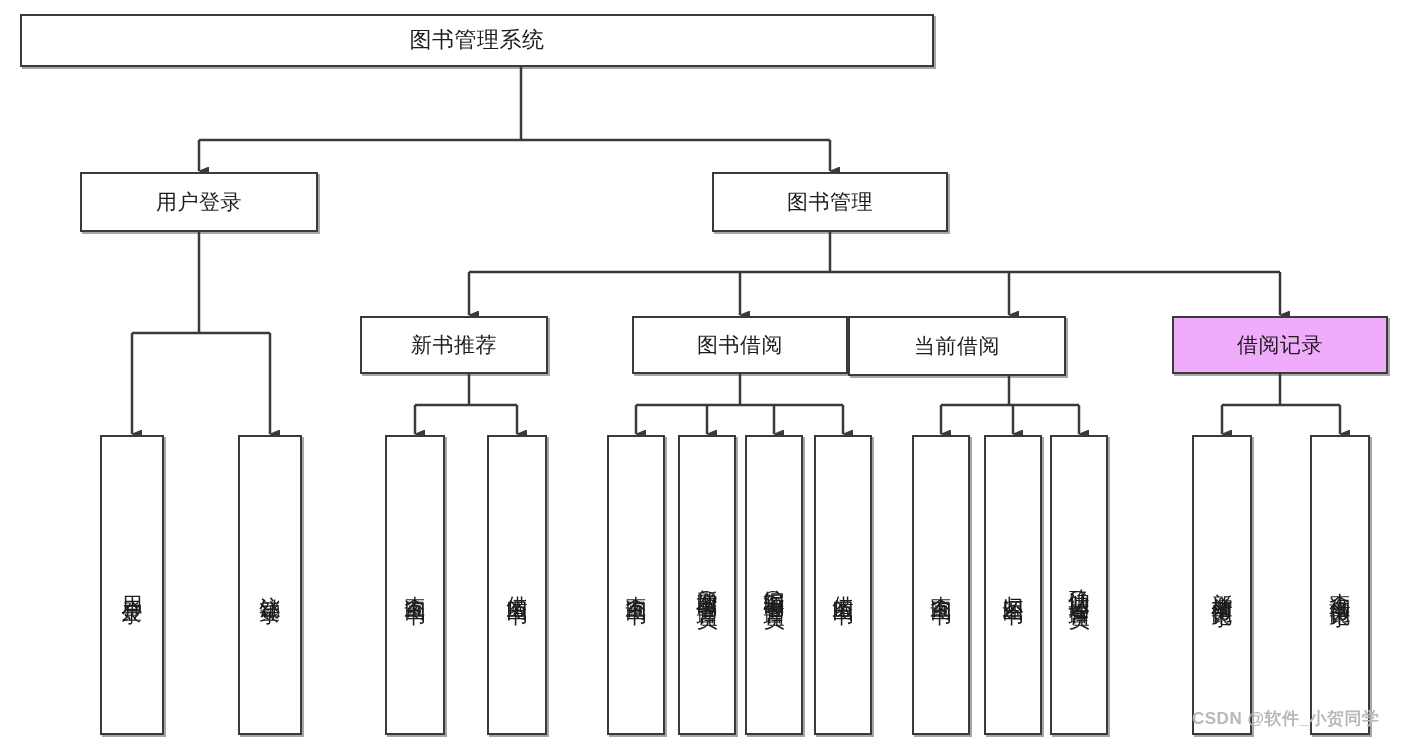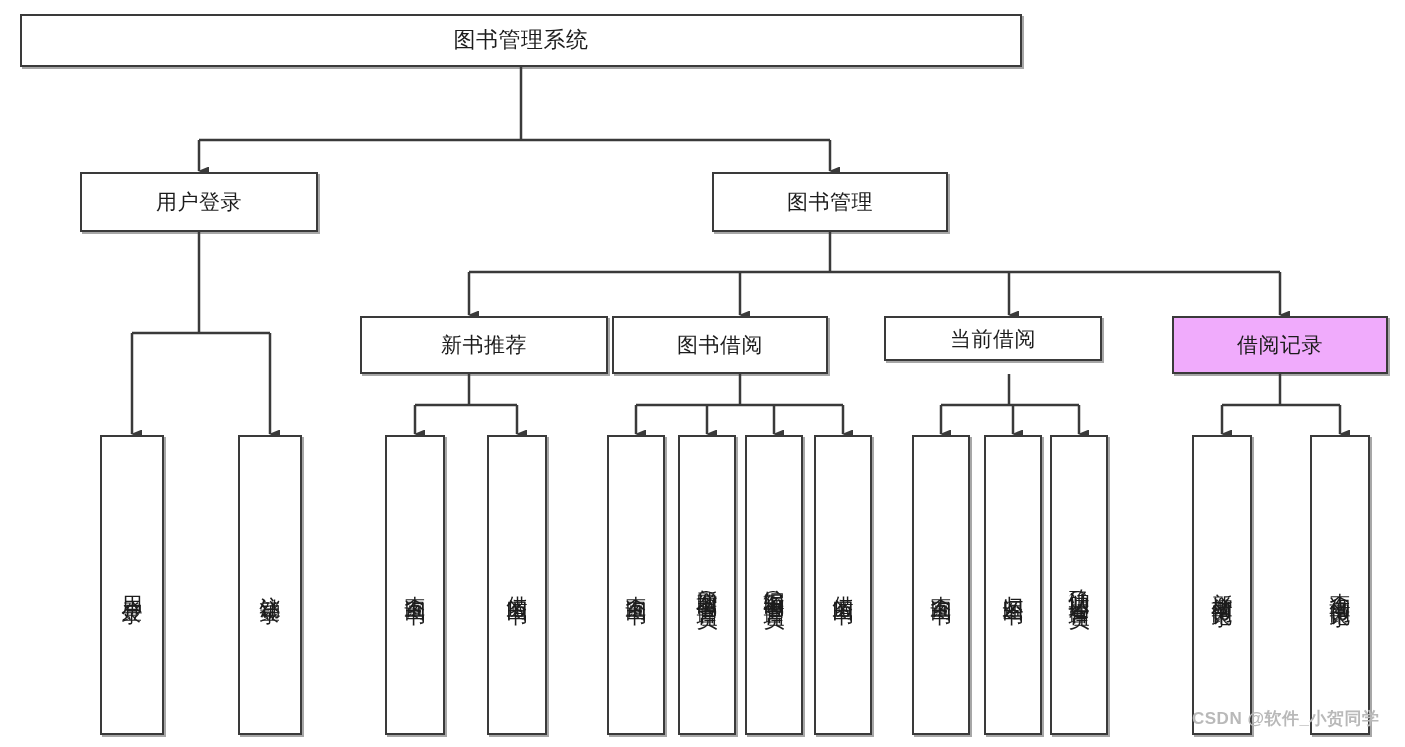--- a/index.html
+++ b/index.html
@@ -110,36 +110,36 @@
         <line x1="941" y1="405" x2="941" y2="434" stroke="#3a3a3a" stroke-width="2.5" marker-end="url(#arrowhead)"></line>
         <line x1="1013" y1="405" x2="1013" y2="434" stroke="#3a3a3a" stroke-width="2.5" marker-end="url(#arrowhead)"></line>
         <line x1="1079" y1="405" x2="1079" y2="434" stroke="#3a3a3a" stroke-width="2.5" marker-end="url(#arrowhead)"></line>
         <line x1="1280" y1="374" x2="1280" y2="405" stroke="#3a3a3a" stroke-width="2.5"></line>
         <line x1="1222" y1="405" x2="1340" y2="405" stroke="#3a3a3a" stroke-width="2.5"></line>
         <line x1="1222" y1="405" x2="1222" y2="434" stroke="#3a3a3a" stroke-width="2.5" marker-end="url(#arrowhead)"></line>
         <line x1="1340" y1="405" x2="1340" y2="434" stroke="#3a3a3a" stroke-width="2.5" marker-end="url(#arrowhead)"></line>
       </g>
   </svg>
   <div id="node-layer">
-      <div class="node-box horizontal root" style="left: 20px; top: 14px; width: 1002px; height: 53px; border-color: rgb(58, 58, 58); background: rgb(255, 255, 255);">
+      <div class="node-box horizontal root" style="left: 20px; top: 14px; width: 914px; height: 53px; border-color: rgb(58, 58, 58); background: rgb(255, 255, 255);">
         <span class="node-label" style="color: rgb(28, 28, 28);">图书管理系统</span>
       </div>
       <div class="node-box horizontal" style="left: 80px; top: 172px; width: 238px; height: 60px; border-color: rgb(58, 58, 58); background: rgb(255, 255, 255);">
         <span class="node-label" style="color: rgb(28, 28, 28);">用户登录</span>
       </div>
       <div class="node-box horizontal" style="left: 712px; top: 172px; width: 236px; height: 60px; border-color: rgb(58, 58, 58); background: rgb(255, 255, 255);">
         <span class="node-label" style="color: rgb(28, 28, 28);">图书管理</span>
       </div>
-      <div class="node-box horizontal" style="left: 360px; top: 316px; width: 248px; height: 58px; border-color: rgb(58, 58, 58); background: rgb(255, 255, 255);">
+      <div class="node-box horizontal" style="left: 360px; top: 316px; width: 188px; height: 58px; border-color: rgb(58, 58, 58); background: rgb(255, 255, 255);">
         <span class="node-label" style="color: rgb(28, 28, 28);">新书推荐</span>
       </div>
-      <div class="node-box horizontal" style="left: 612px; top: 316px; width: 216px; height: 58px; border-color: rgb(58, 58, 58); background: rgb(255, 255, 255);">
+      <div class="node-box horizontal" style="left: 632px; top: 316px; width: 216px; height: 58px; border-color: rgb(58, 58, 58); background: rgb(255, 255, 255);">
         <span class="node-label" style="color: rgb(28, 28, 28);">图书借阅</span>
       </div>
-      <div class="node-box horizontal" style="left: 884px; top: 316px; width: 218px; height: 45px; border-color: rgb(58, 58, 58); background: rgb(255, 255, 255);">
+      <div class="node-box horizontal" style="left: 848px; top: 316px; width: 218px; height: 60px; border-color: rgb(58, 58, 58); background: rgb(255, 255, 255);">
         <span class="node-label" style="color: rgb(28, 28, 28);">当前借阅</span>
       </div>
       <div class="node-box horizontal" style="left: 1172px; top: 316px; width: 216px; height: 58px; border-color: rgb(58, 58, 58); background: #f0abfc;">
         <span class="node-label" style="color: rgb(28, 28, 28);">借阅记录</span>
       </div>
       <div class="node-box vertical" style="left: 100px; top: 435px; width: 64px; height: 300px; border-color: rgb(58, 58, 58); background: rgb(255, 255, 255);">
         <span class="node-label" style="color: rgb(28, 28, 28);">用户登录</span>
       </div>
       <div class="node-box vertical" style="left: 238px; top: 435px; width: 64px; height: 300px; border-color: rgb(58, 58, 58); background: rgb(255, 255, 255);">
         <span class="node-label" style="color: rgb(28, 28, 28);">注销登录</span>

